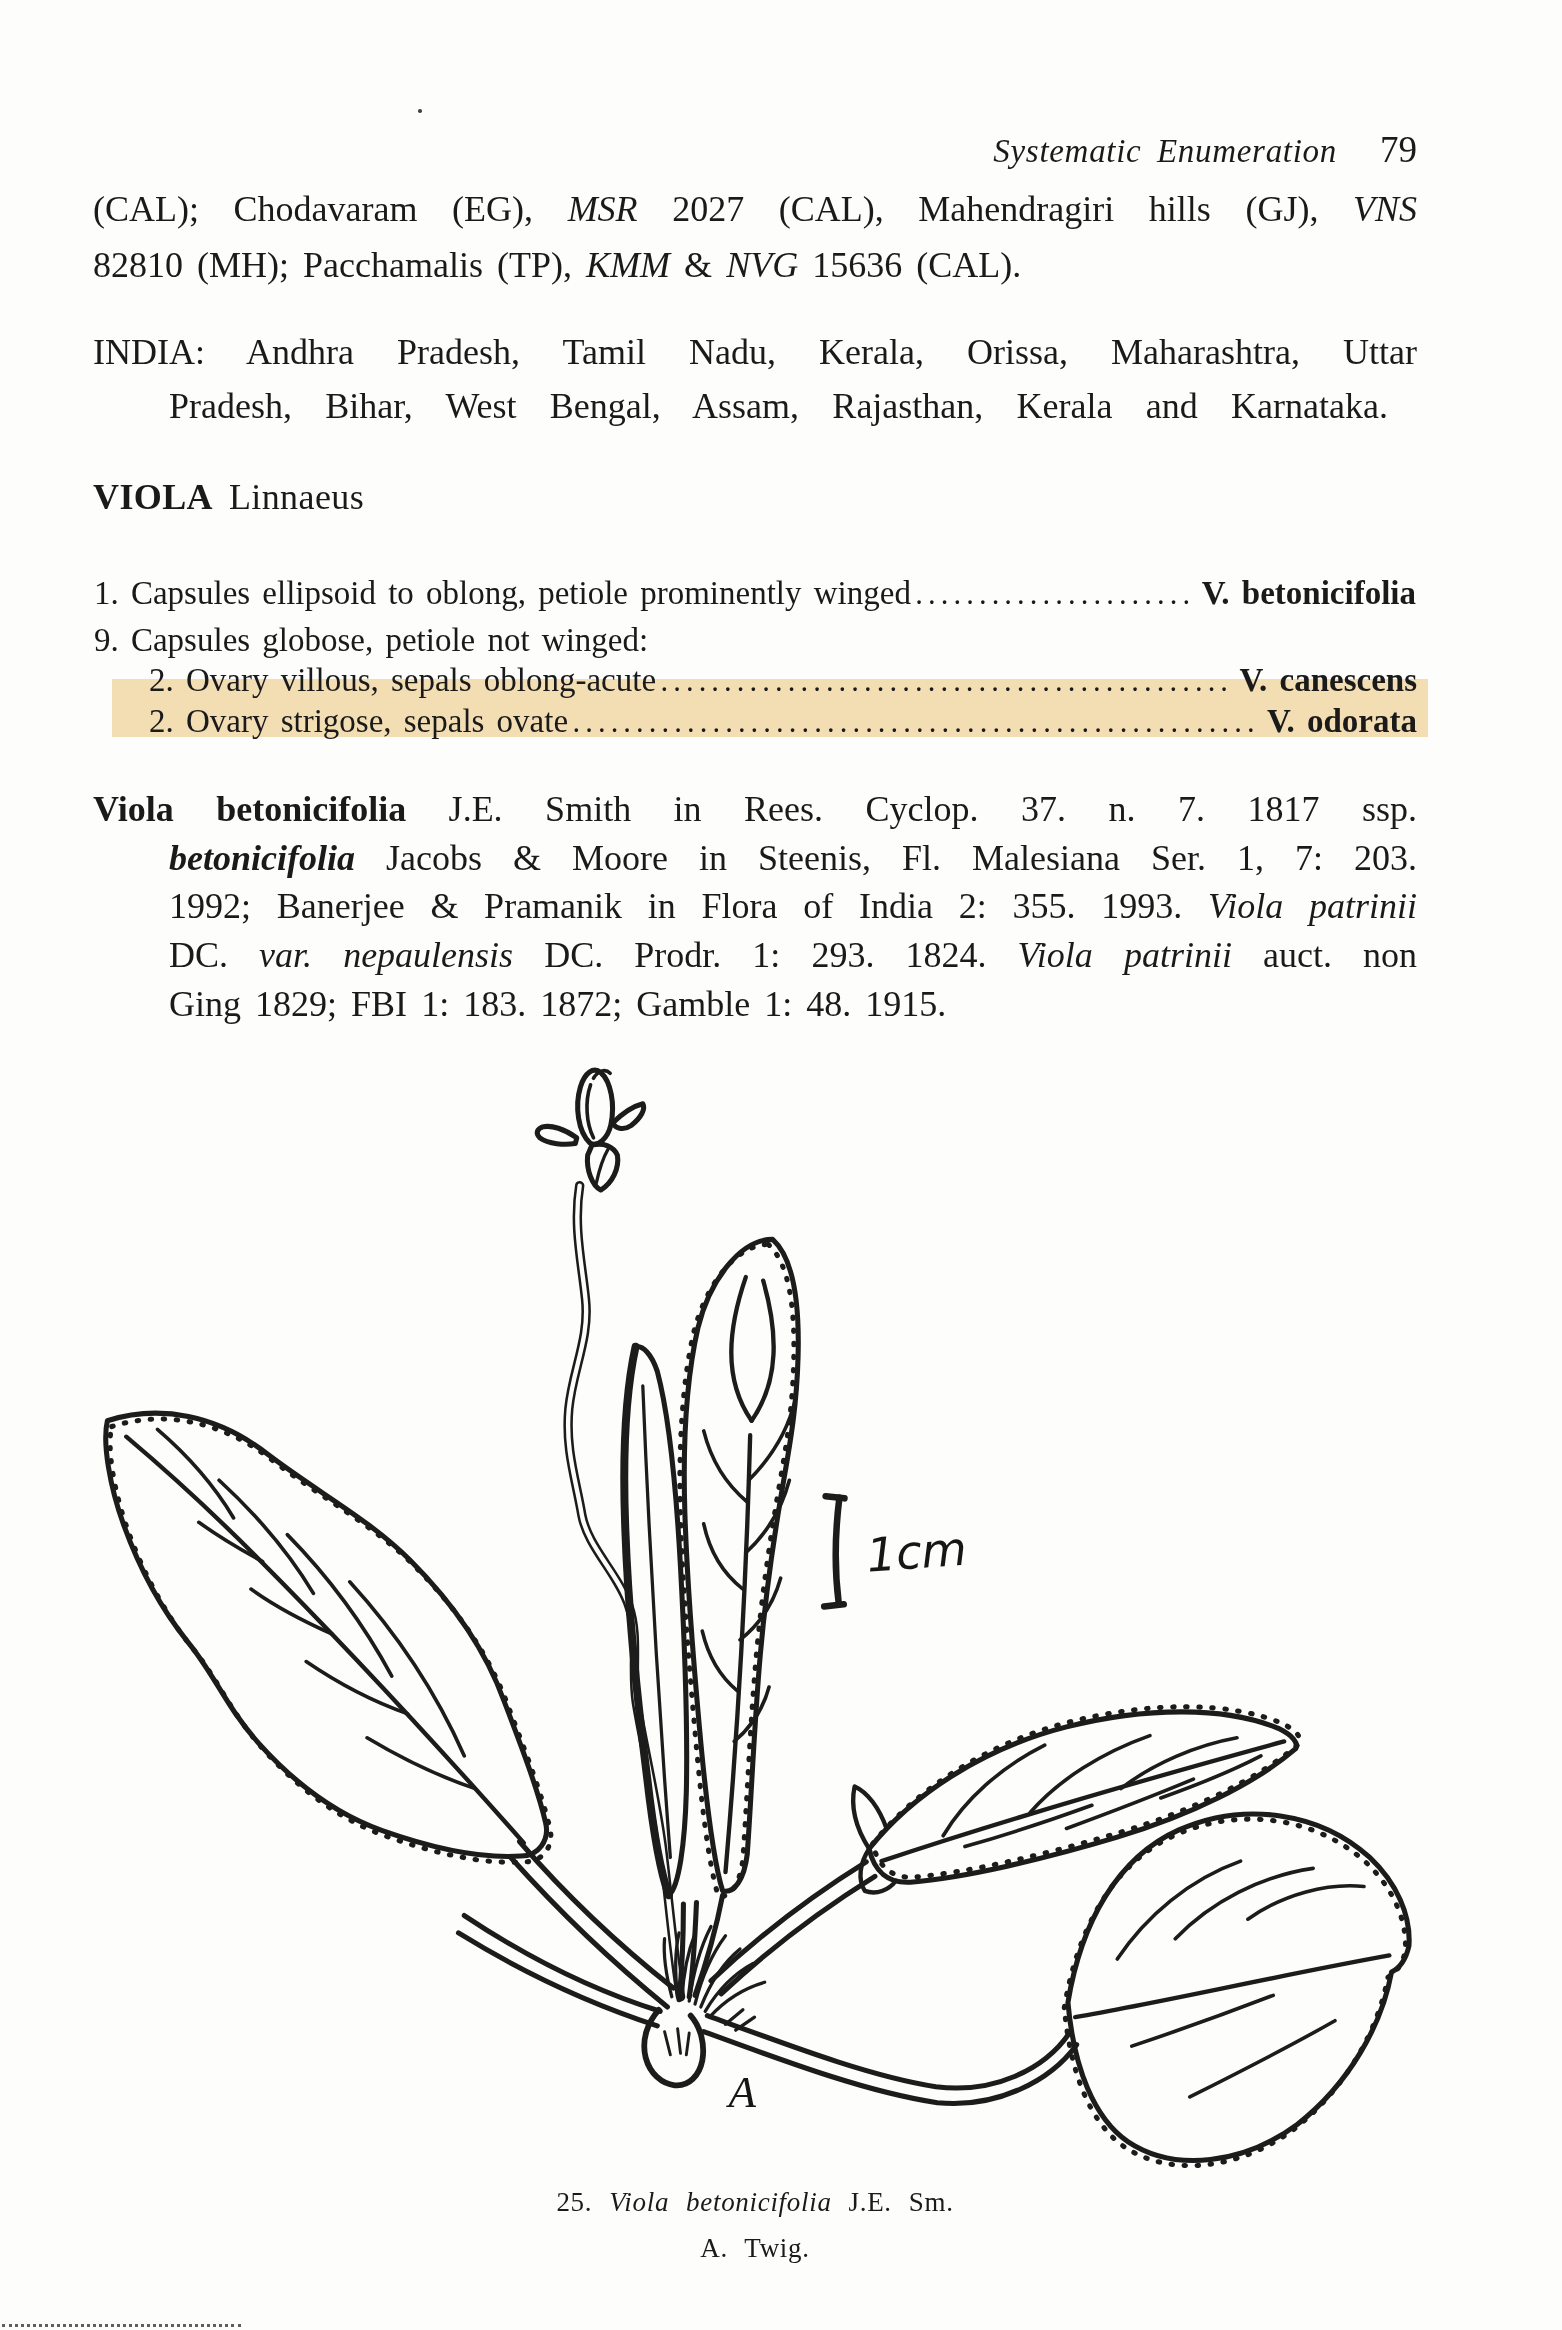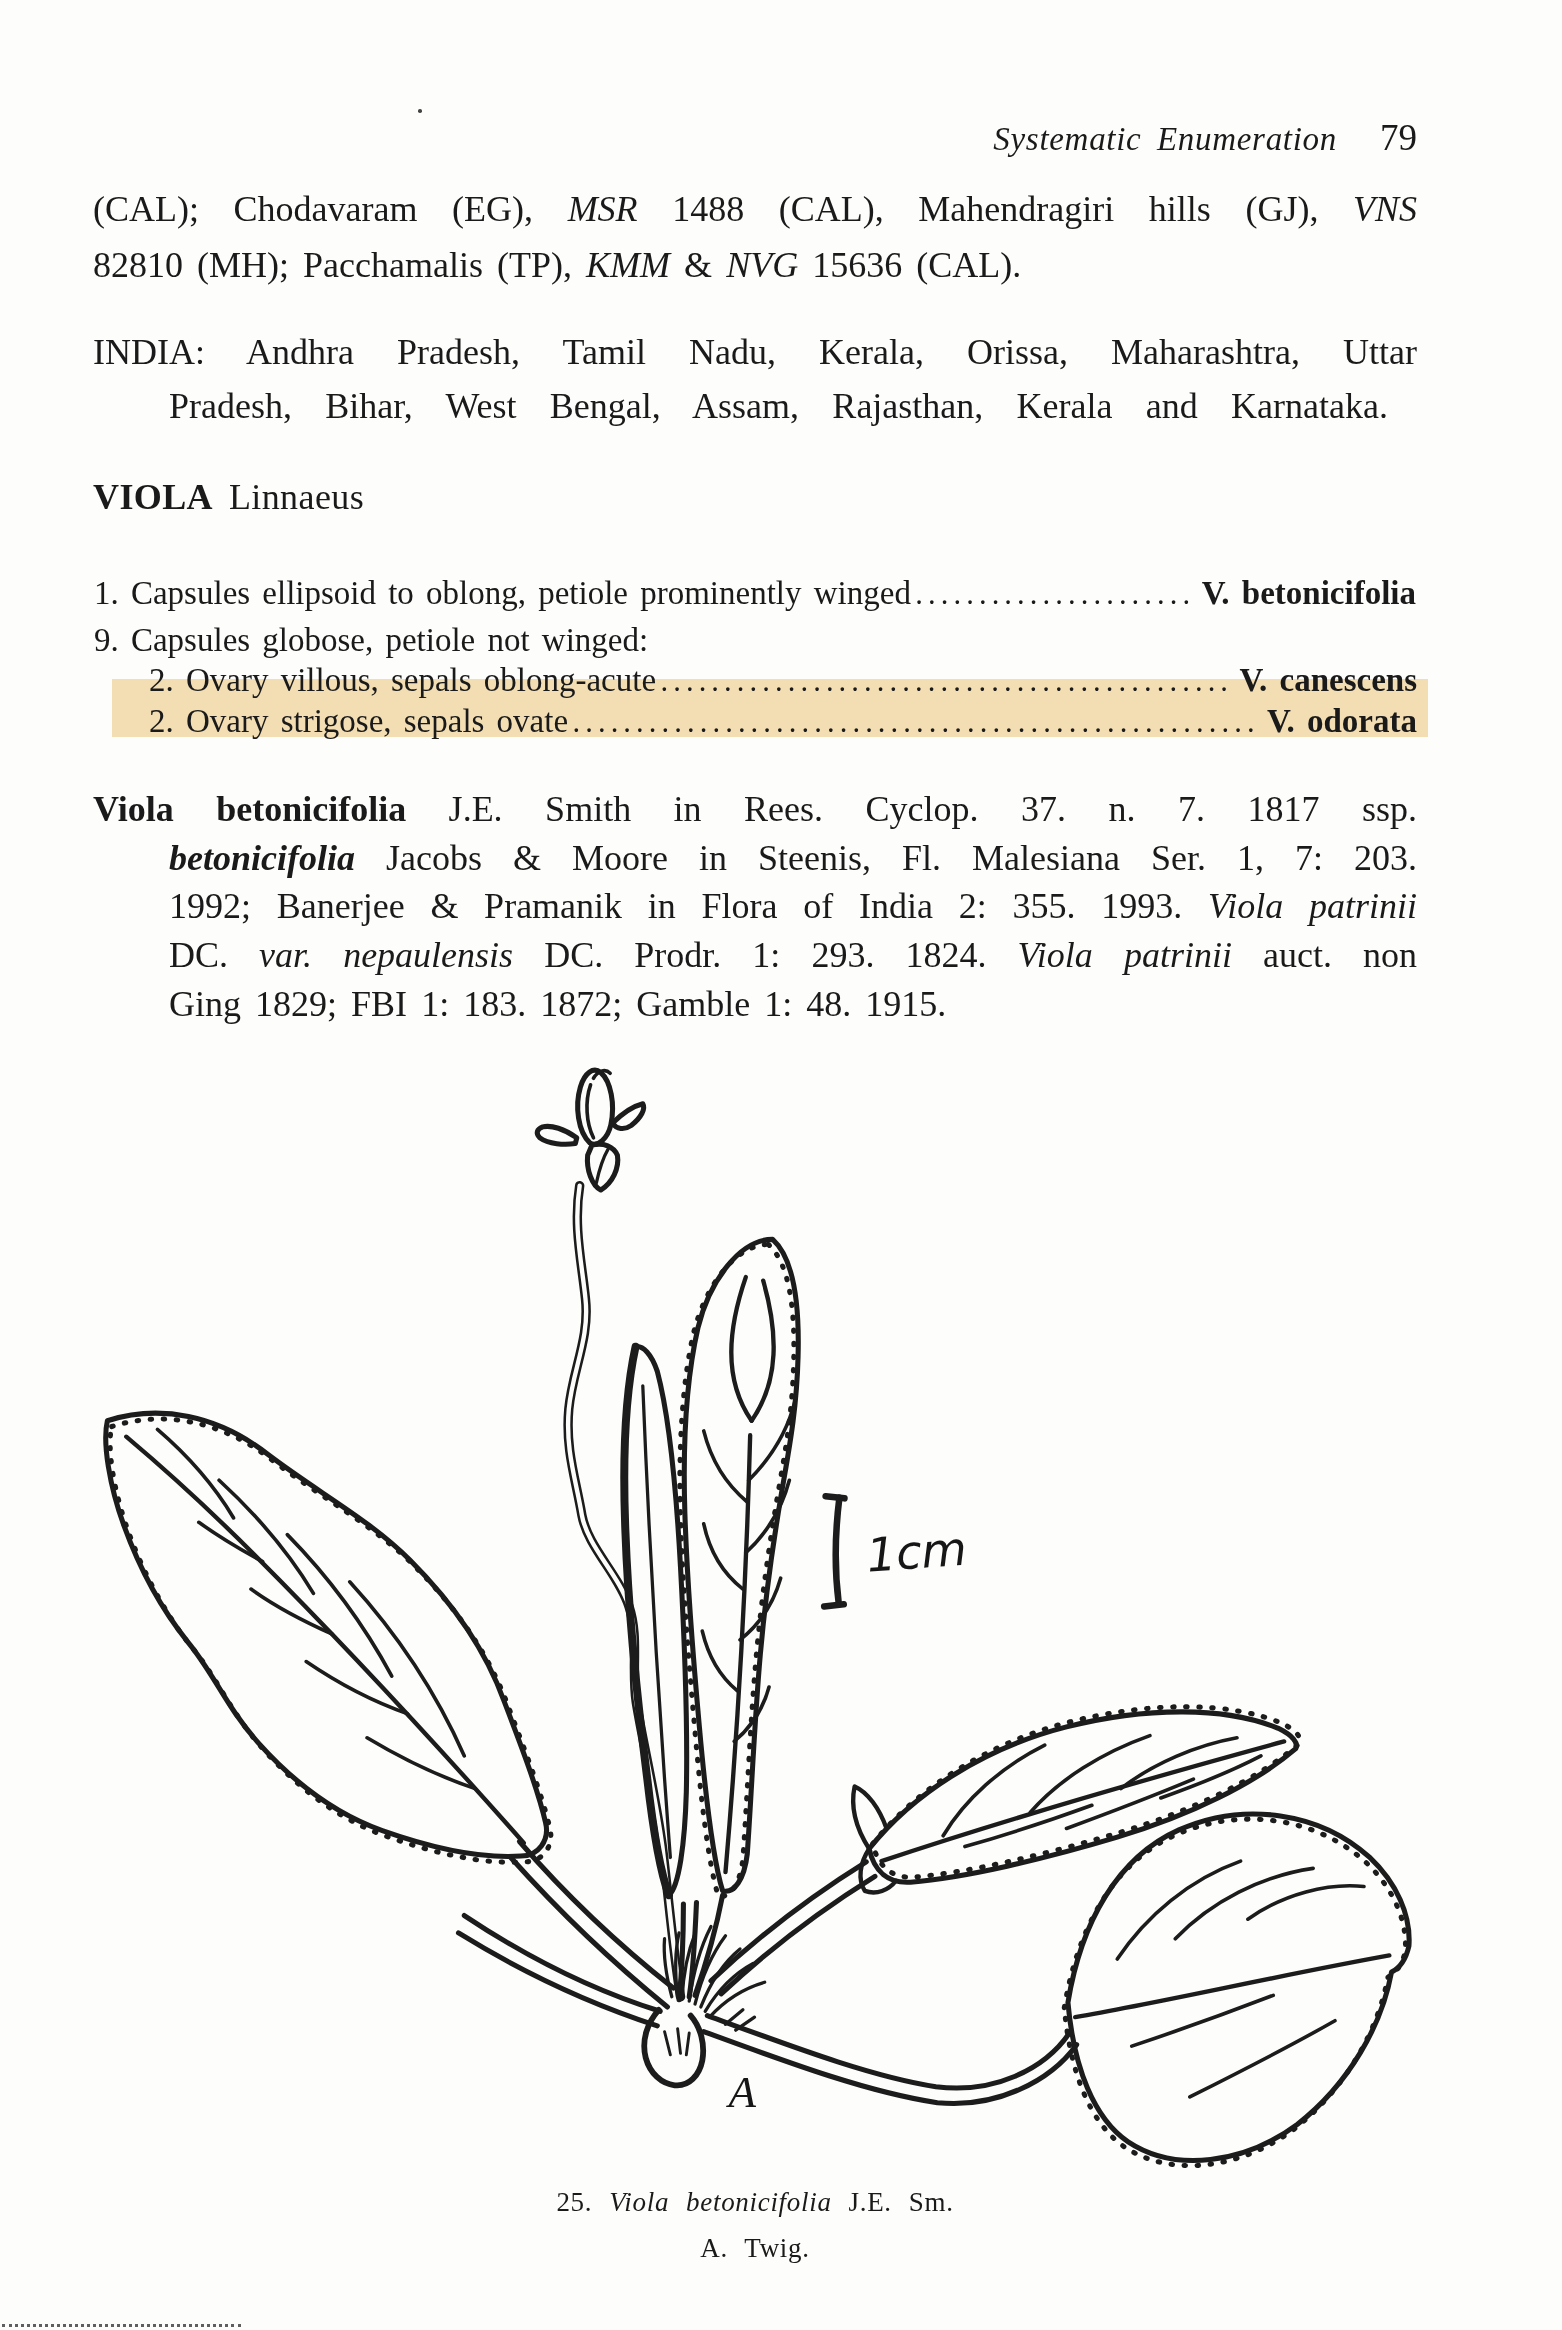--- a/index.html
+++ b/index.html
@@ -158,26 +158,26 @@
     <path d="M1157,2064 C1151,2112 1150,2162 1156,2209"></path>
     <path d="M1163,2211 L1136,2214"></path>
   </g>
   <text x="1196" y="2166" font-size="64" font-style="italic" stroke="none" transform="rotate(-4 1196 2166)" style="font-family:'DejaVu Sans',sans-serif;">1cm</text>
 
   <text x="1004" y="2904" font-size="62" font-style="italic" stroke="none">A</text>
 </svg>
 
 <div class="abs" style="left:0;top:0;width:1562px;height:2330px;z-index:2;">
 
-  <div class="abs header-row" style="left:93px;top:116px;width:1324px;gap:43px;">
+  <div class="abs header-row" style="left:93px;top:128px;width:1324px;gap:43px;">
     <span class="running">Systematic Enumeration</span>
     <span class="pagenum">79</span>
   </div>
 
-  <div class="abs line just" style="left:93px;top:188px;width:1324px;"><span>(CAL); Chodavaram (EG), </span><span class="i">MSR</span><span> 1488 (CAL), Mahendragiri hills (GJ), </span><span class="i">VNS</span></div>
+  <div class="abs line just" style="left:93px;top:188px;width:1324px;"><span>(CAL); Chodavaram (EG), </span><span class="i">MSR</span><span> 2027 (CAL), Mahendragiri hills (GJ), </span><span class="i">VNS</span></div>
   <div class="abs line" style="left:93px;top:244px;width:1324px;"><span>82810 (MH); Pacchamalis (TP), </span><span class="i">KMM</span><span> &amp; </span><span class="i">NVG</span><span> 15636 (CAL).</span></div>
 
   <div class="abs line just" style="left:169px;top:385px;width:1219px;"><span>Pradesh, Bihar, West Bengal, Assam, Rajasthan, Kerala and Karnataka.</span></div>
   <div class="abs line just" style="left:93px;top:331px;width:1324px;"><span>INDIA: Andhra Pradesh, Tamil Nadu, Kerala, Orissa, Maharashtra, Uttar</span></div>
 
   <div class="abs heading" style="left:93px;top:476px;width:1324px;"><span class="b">VIOLA</span><span> Linnaeus</span></div>
 
   <div class="abs keyrow" style="left:94px;top:574px;width:1322px;">
     <span class="keyleft"><span>1. Capsules ellipsoid to oblong, petiole prominently winged</span></span>
     <span class="leader">........................................................................................................................</span>

